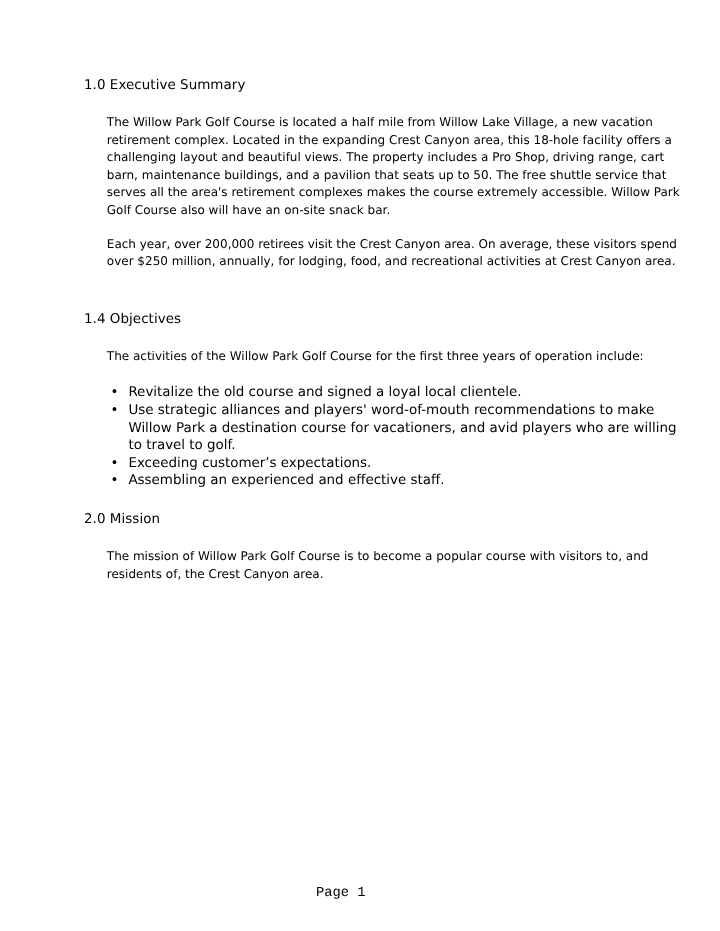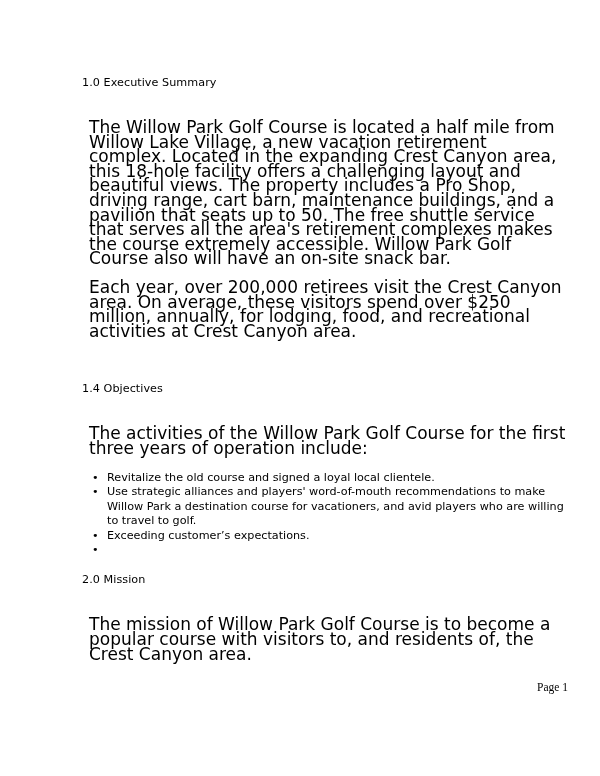--- a/index.html
+++ b/index.html
@@ -31,30 +31,30 @@
     position: absolute;
     left: 70px;
     top: 64px;
     width: 497px;
   }
 
   .heading {
     font-size: 11.2px;
     line-height: 14px;
     color: #000000;
-    margin: 12px;
+    margin: 0;
     padding: 0;
     font-weight: normal;
     letter-spacing: 0.05px;
   }
 
   .para {
     margin: 0;
     padding: 0;
-    font-size: 17px;
+    font-size: 10px;
     line-height: 14.6px;
     color: #000000;
     text-align: left;
     margin-left: 19px;
     width: 478px;
   }
 
   .gap-sm { height: 14px; }
   .gap-md { height: 15px; }
   .gap-lg { height: 18px; }
@@ -79,24 +79,24 @@
     left: 0px;
     top: 0px;
     font-size: 11.2px;
     line-height: 14.6px;
     color: #000000;
   }
 
   .footer {
     position: absolute;
     left: 0;
-    top: 680px;
+    top: 738px;
     width: 568px;
-    text-align: right;
-    font-family: Liberation Serif, serif;
+    text-align: center;
+    font-family: Liberation Mono, monospace;
     font-size: 11.5px;
     line-height: 14px;
     color: #000000;
   }
 </style>
 </head>
 <body>
 
 <div class="page">
 
@@ -133,20 +133,21 @@
       <li>
         <span class="bullet-dot">•</span>
         <span>Use strategic alliances and players' word-of-mouth recommendations to make Willow Park a destination course for vacationers, and avid players who are willing to travel to golf.</span>
       </li>
       <li>
         <span class="bullet-dot">•</span>
         <span>Exceeding customer’s expectations.</span>
       </li>
       <li>
         <span class="bullet-dot">•</span>
+        <span>Assembling an experienced and effective staff.</span>
       </li>
     </ul>
 
     <div class="gap-lg"></div>
 
     <div class="heading">2.0 Mission</div>
 
     <div class="gap-lg"></div>
 
     <p class="para">The mission of Willow Park Golf Course is to become a popular course with visitors to, and residents of, the Crest Canyon area.</p>

